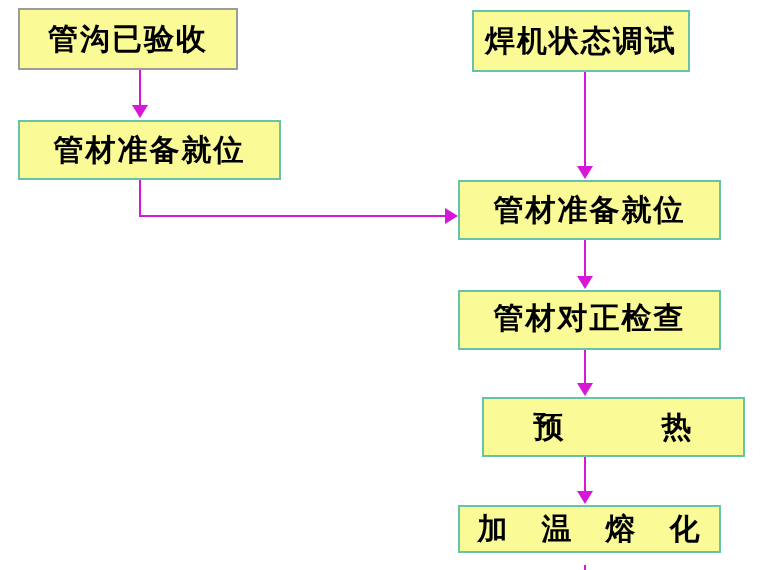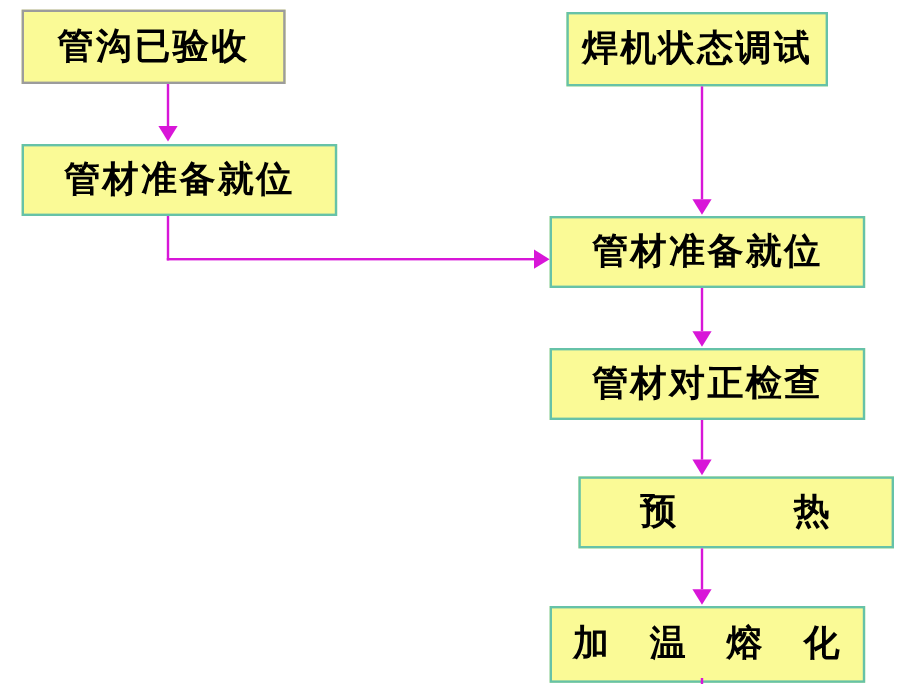--- a/index.html
+++ b/index.html
@@ -14,23 +14,23 @@
   }
   .node.grey{border-color:#9c9c9c;}
   .node .lbl{
     color:#000;font-weight:bold;font-size:30px;letter-spacing:2px;
     white-space:pre;line-height:1;
   }
   #box-l1{left:18px;top:8px;width:220px;height:62px;}
   #box-l2{left:18px;top:120px;width:263px;height:60px;}
   #box-r1{left:458px;top:10px;width:218px;height:62px;margin-left:14px;}
   #box-r2{left:458px;top:180px;width:263px;height:60px;}
-  #box-r3{left:458px;top:290px;width:263px;height:60px;}
+  #box-r3{left:458px;top:290px;width:263px;height:60px;font-family:Liberation Mono, monospace;}
   #box-r4{left:482px;top:397px;width:263px;height:60px;}
-  #box-r5{left:458px;top:505px;width:263px;height:64px;}
+  #box-r5{left:458px;top:505px;width:263px;height:48px;}
 
   .vline{position:absolute;width:2px;background:#d816d8;}
   .hline{position:absolute;height:2px;background:#d816d8;}
   .head-down{
     position:absolute;width:0;height:0;
     border-left:8px solid transparent;border-right:8px solid transparent;
     border-top:13px solid #d816d8;
   }
   .head-right{
     position:absolute;width:0;height:0;

